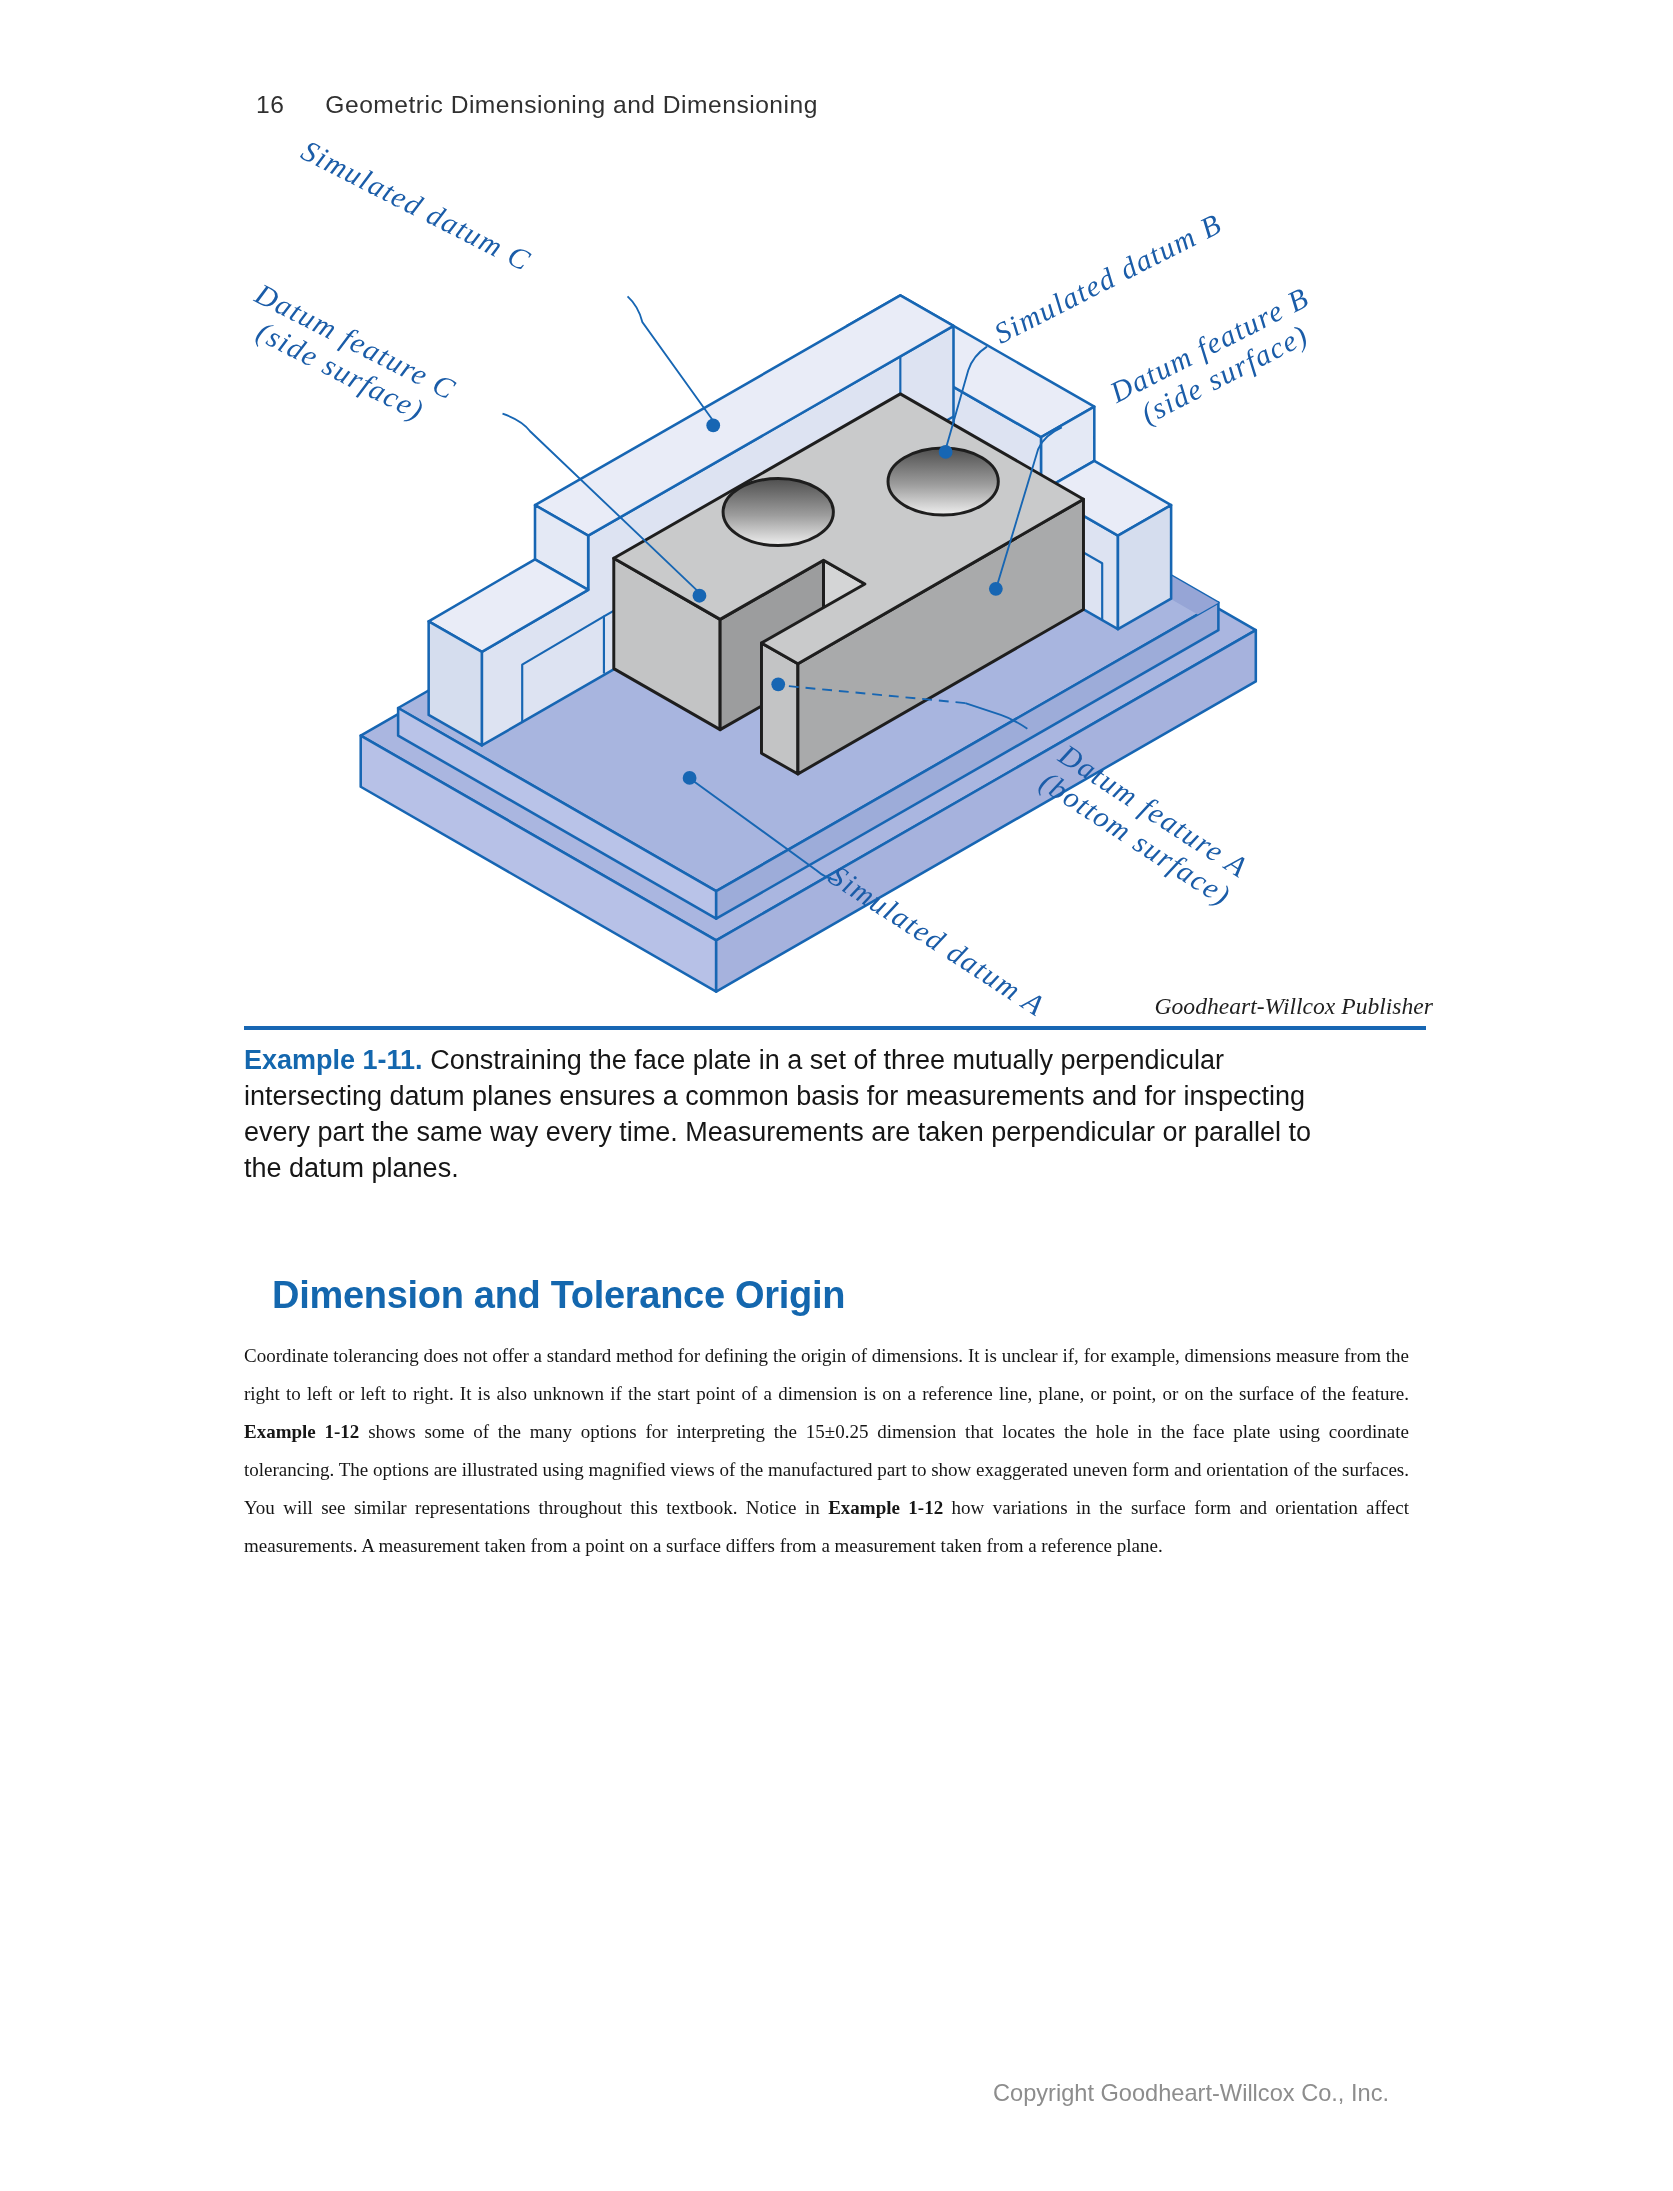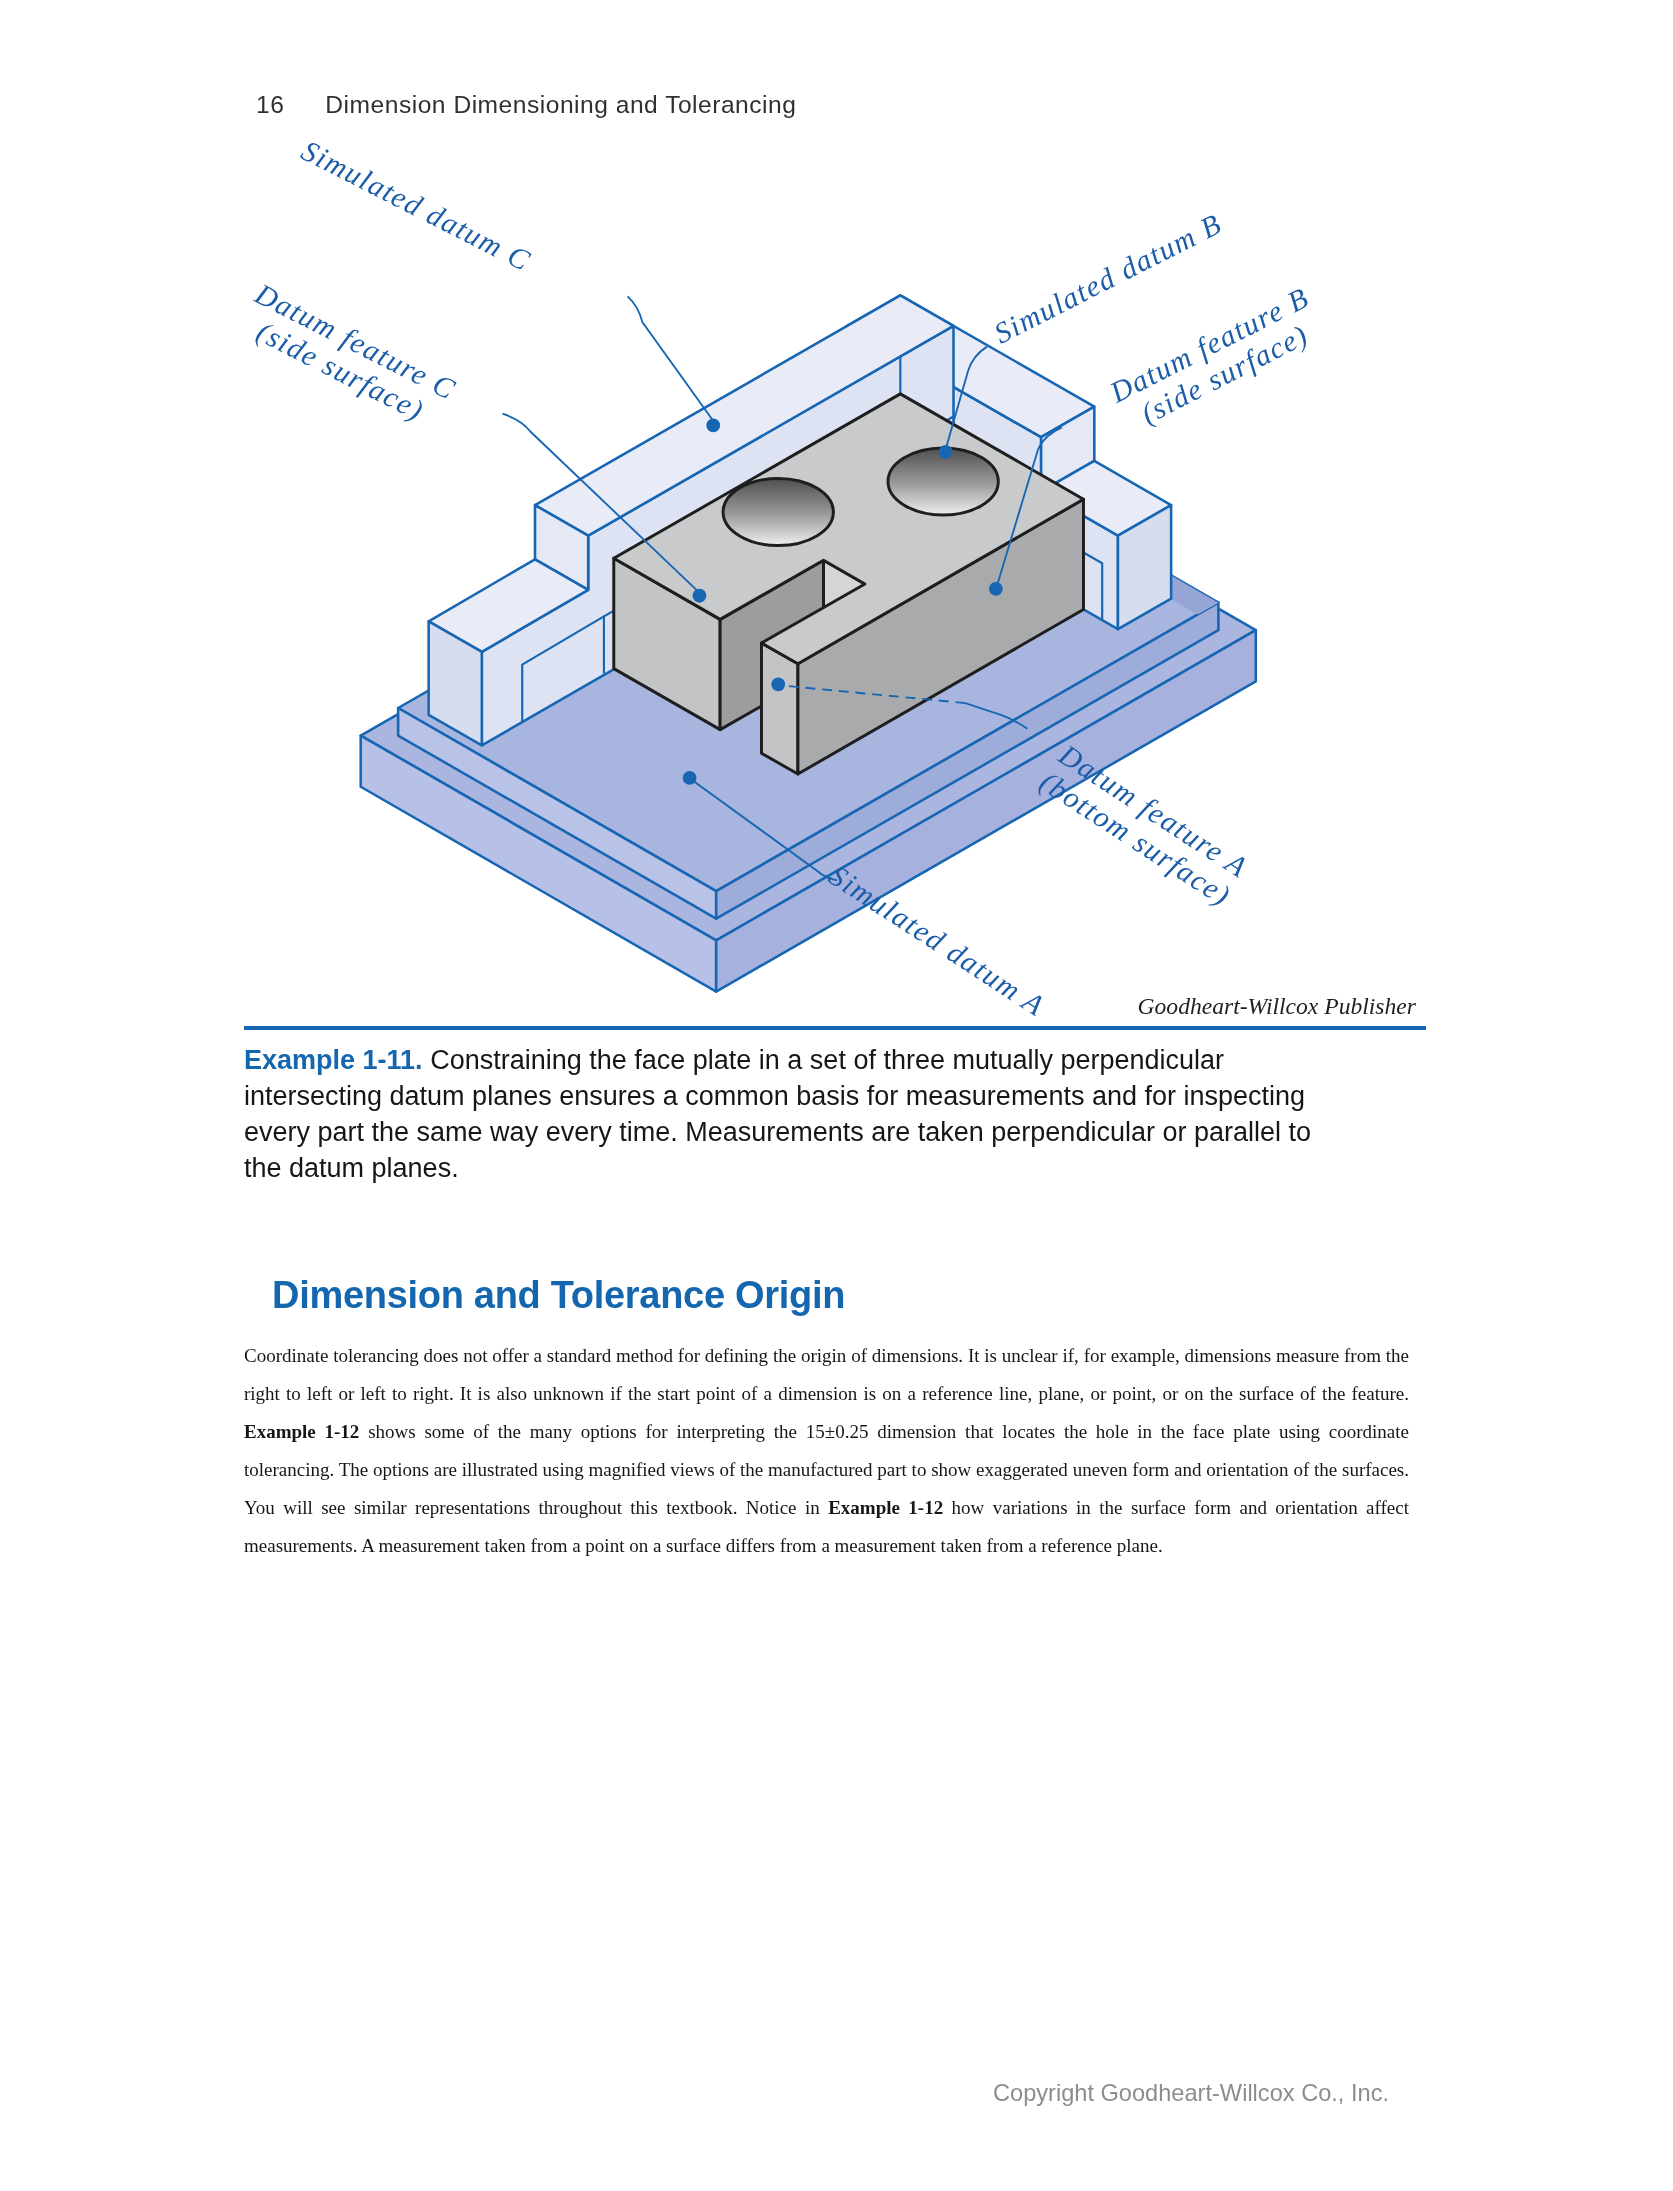--- a/index.html
+++ b/index.html
@@ -7,38 +7,38 @@
        font-family:"Liberation Sans",sans-serif;}
   .abs{position:absolute;}
   
   .pg-header{top:91px;left:244px;font-size:24.6px;font-weight:500;color:#303030;letter-spacing:0.5px;}
   .pg-num{margin-right:41px;margin-left:12px;}
   
   #figure-svg{left:276px;top:128px;width:1162px;height:901px;}
   .fig-label{position:absolute;font-family:"Liberation Serif",serif;font-style:italic;
              font-size:29.6px;line-height:33px;color:#1a5ca8;letter-spacing:1.5px;white-space:nowrap;
              transform-origin:0 0;text-align:center;}
-  .attribution{top:993px;right:258px;font-family:"Liberation Serif",serif;font-style:italic;
+  .attribution{top:993px;right:241px;font-family:"Liberation Serif",serif;font-style:italic;
                font-size:23.6px;color:#1f1f1f;}
   .rule{left:244px;top:1026px;width:1182px;height:3.9px;background:#1766b3;}
   
   .caption{left:244px;top:1042px;width:1084px;font-size:27px;line-height:36px;color:#161616;}
   .caption b{color:#1467ae;font-weight:bold;}
   
   .sec-heading{left:244px;top:1274px;font-size:38px;font-weight:bold;color:#1467ae;letter-spacing:-0.3px;margin-left:28px;}
   .body-par{left:244px;top:1337px;width:1165px;font-family:"Liberation Serif",serif;
             font-size:19px;line-height:38px;color:#161616;text-align:justify;}
   .body-par b{font-weight:bold;}
   .footer{top:2080px;right:285px;font-size:23.6px;color:#8d8d8d;margin-left:44px;}
 </style>
 </head>
 <body>
 
 <div class="abs pg-header">
-  <span class="pg-num">16</span><span>Dimension Dimensioning and Tolerancing</span>
+  <span class="pg-num">16</span><span>Geometric Dimensioning and Dimensioning</span>
 </div>
 
 <svg id="figure-svg" class="abs" viewBox="0 0 1180 915">
   <defs>
     <linearGradient id="holeGrad" x1="0" y1="0" x2="0" y2="1">
       <stop offset="0" stop-color="#4f4f4f"></stop>
       <stop offset="0.55" stop-color="#9d9d9d"></stop>
       <stop offset="1" stop-color="#efefef"></stop>
     </linearGradient>
   </defs>

